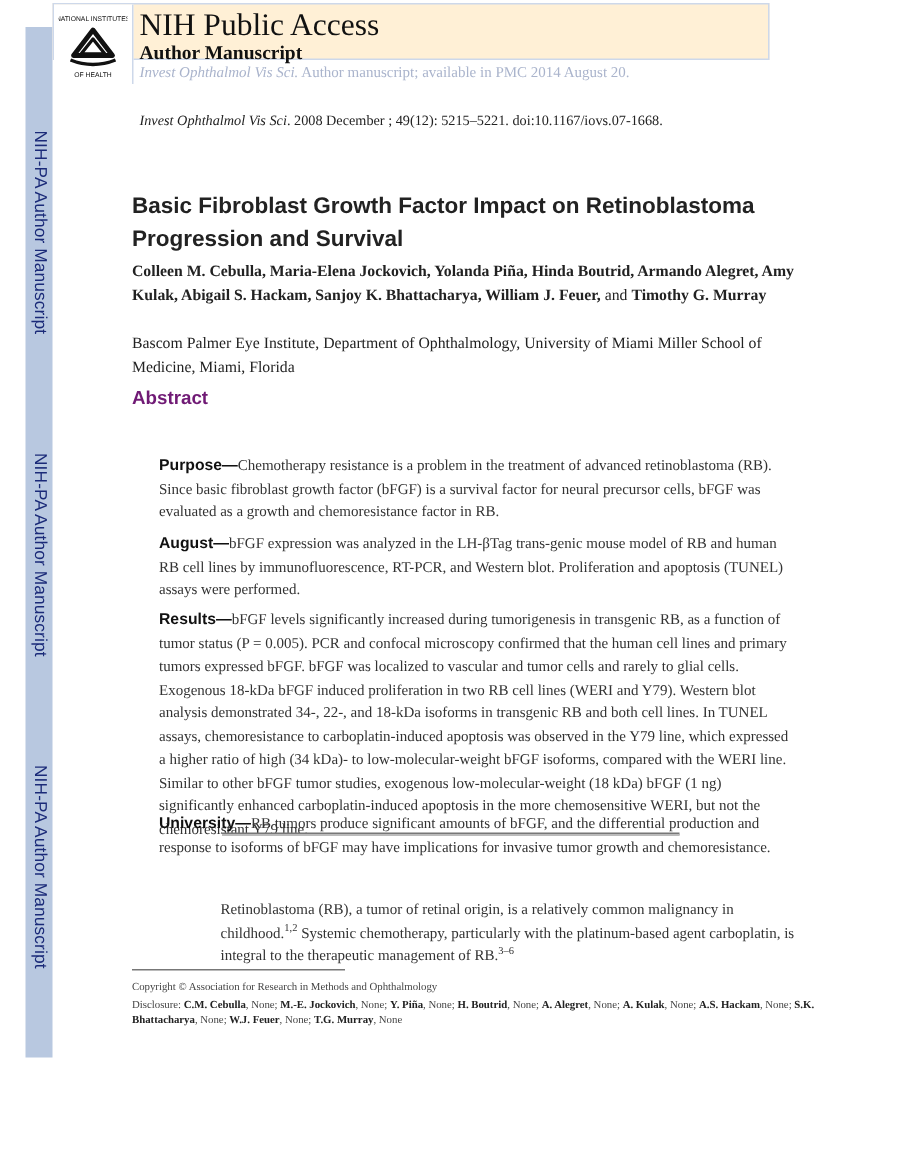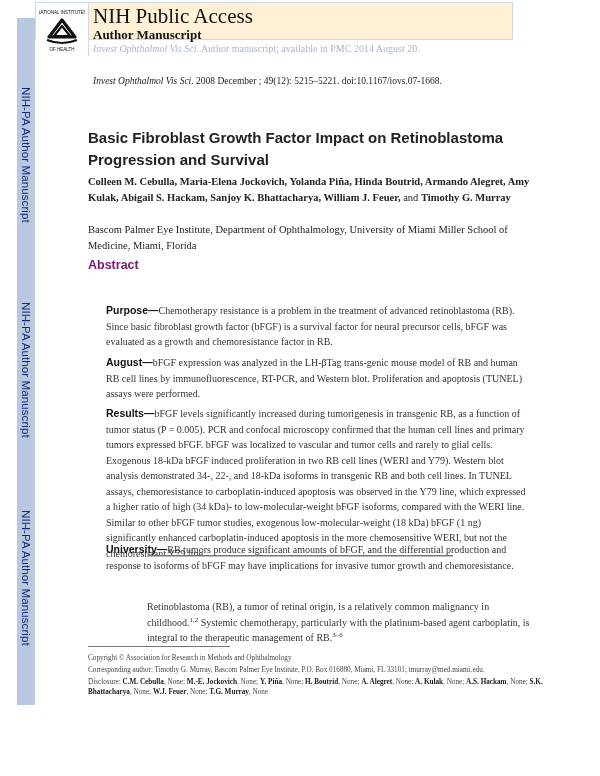--- a/index.html
+++ b/index.html
@@ -83,15 +83,14 @@
 <div class="abs" style="top:378px;"><span class="lbl">Results—</span><span>bFGF levels significantly increased during tumorigenesis in transgenic RB, as a function of tumor status (P = 0.005). PCR and confocal microscopy confirmed that the human cell lines and primary tumors expressed bFGF. bFGF was localized to vascular and tumor cells and rarely to glial cells. Exogenous 18-kDa bFGF induced proliferation in two RB cell lines (WERI and Y79). Western blot analysis demonstrated 34-, 22-, and 18-kDa isoforms in transgenic RB and both cell lines. In TUNEL assays, chemoresistance to carboplatin-induced apoptosis was observed in the Y79 line, which expressed a higher ratio of high (34 kDa)- to low-molecular-weight bFGF isoforms, compared with the WERI line. Similar to other bFGF tumor studies, exogenous low-molecular-weight (18 kDa) bFGF (1 ng) significantly enhanced carboplatin-induced apoptosis in the more chemosensitive WERI, but not the chemoresistant Y79 line.</span></div>
 <div class="abs" style="top:514px;"><span class="lbl">University—</span><span>RB tumors produce significant amounts of bFGF, and the differential production and response to isoforms of bFGF may have implications for invasive tumor growth and chemoresistance.</span></div>
 
 <div class="rule-abs"></div>
 
 <div class="intro"><span>Retinoblastoma (RB), a tumor of retinal origin, is a relatively common malignancy in childhood.</span><sup>1,2</sup><span> Systemic chemotherapy, particularly with the platinum-based agent carboplatin, is integral to the therapeutic management of RB.</span><sup>3–6</sup></div>
 
 <div class="rule-foot"></div>
 <div class="footnotes">
   <p>Copyright © Association for Research in Methods and Ophthalmology</p>
-  <p>Corresponding author: Timothy G. Murray, Bascom Palmer Eye Institute, P.O. Box 016880, Miami, FL 33101; tmurray@med.miami.edu.</p>
   <p><span>Disclosure: </span><b>C.M. Cebulla</b><span>, None; </span><b>M.-E. Jockovich</b><span>, None; </span><b>Y. Piña</b><span>, None; </span><b>H. Boutrid</b><span>, None; </span><b>A. Alegret</b><span>, None; </span><b>A. Kulak</b><span>, None; </span><b>A.S. Hackam</b><span>, None; </span><b>S.K. Bhattacharya</b><span>, None; </span><b>W.J. Feuer</b><span>, None; </span><b>T.G. Murray</b><span>, None</span></p>
 </div>
 
 </body></html>

